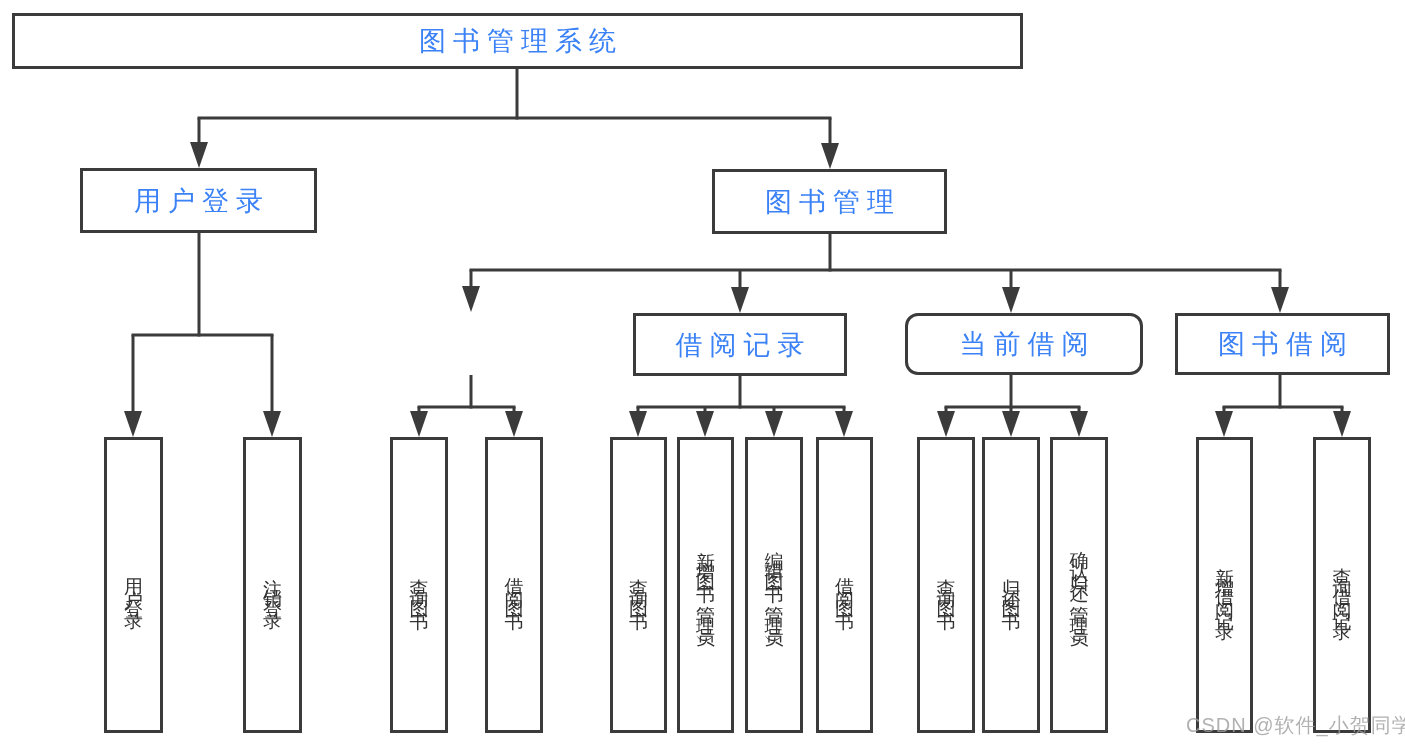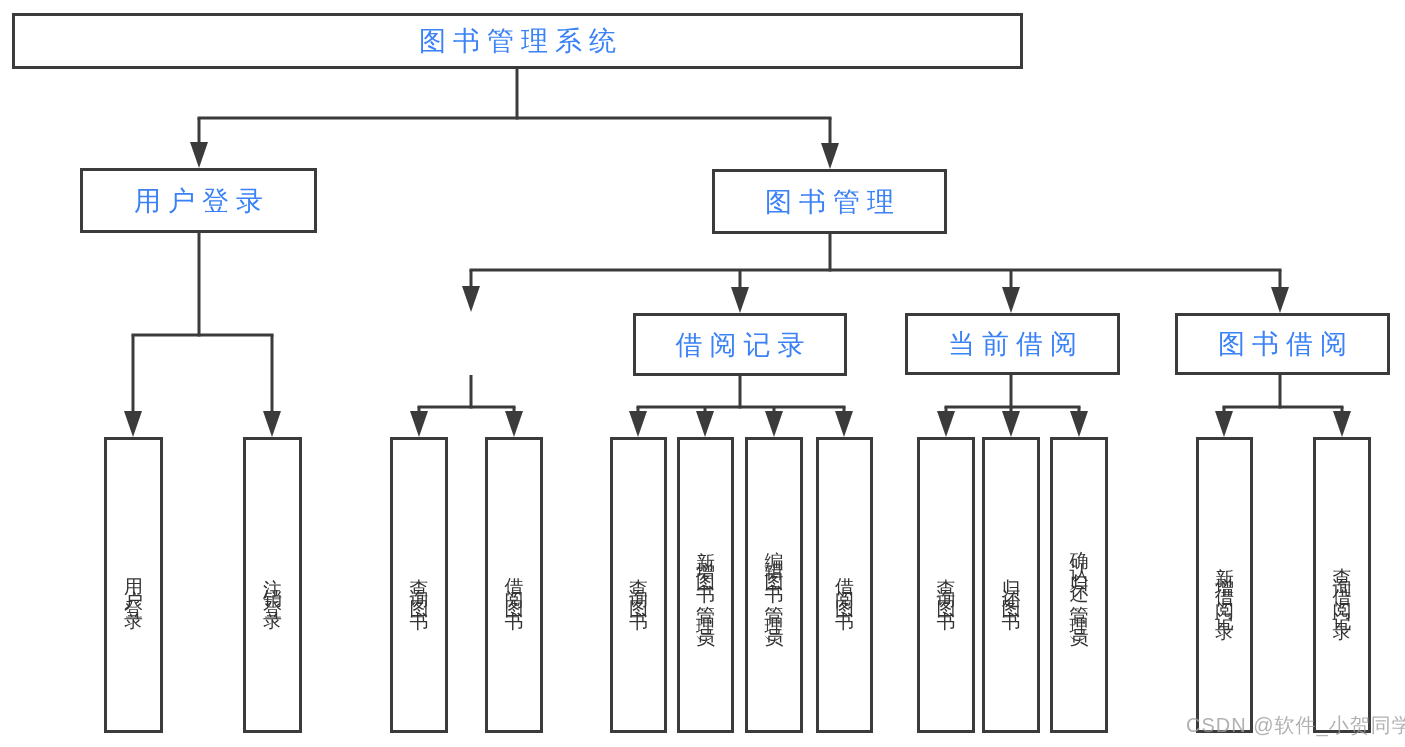--- a/index.html
+++ b/index.html
@@ -151,21 +151,21 @@
   <div class="hbox" style="left:80px; top:168px; width:237px; height:65px;">
     <span class="hlabel">用户登录</span>
   </div>
   <div class="hbox" style="left:712px; top:169px; width:235px; height:65px;align-items:center;">
     <span class="hlabel">图书管理</span>
   </div>
 
   <div class="hbox" style="left:633px; top:313px; width:214px; height:63px;">
     <span class="hlabel">借阅记录</span>
   </div>
-  <div class="hbox" style="left:905px; top:313px; width:215px; height:62px;">
+  <div class="hbox" style="left:905px; top:313px; width:238px; height:62px;border-radius:13px;">
     <span class="hlabel">当前借阅</span>
   </div>
   <div class="hbox" style="left:1175px; top:313px; width:215px; height:62px;">
     <span class="hlabel">图书借阅</span>
   </div>
 
   <div class="vbox" style="left:104px; width:59px;">
     <span class="vlabel">用户登录</span>
   </div>
   <div class="vbox" style="left:243px; width:59px;">

